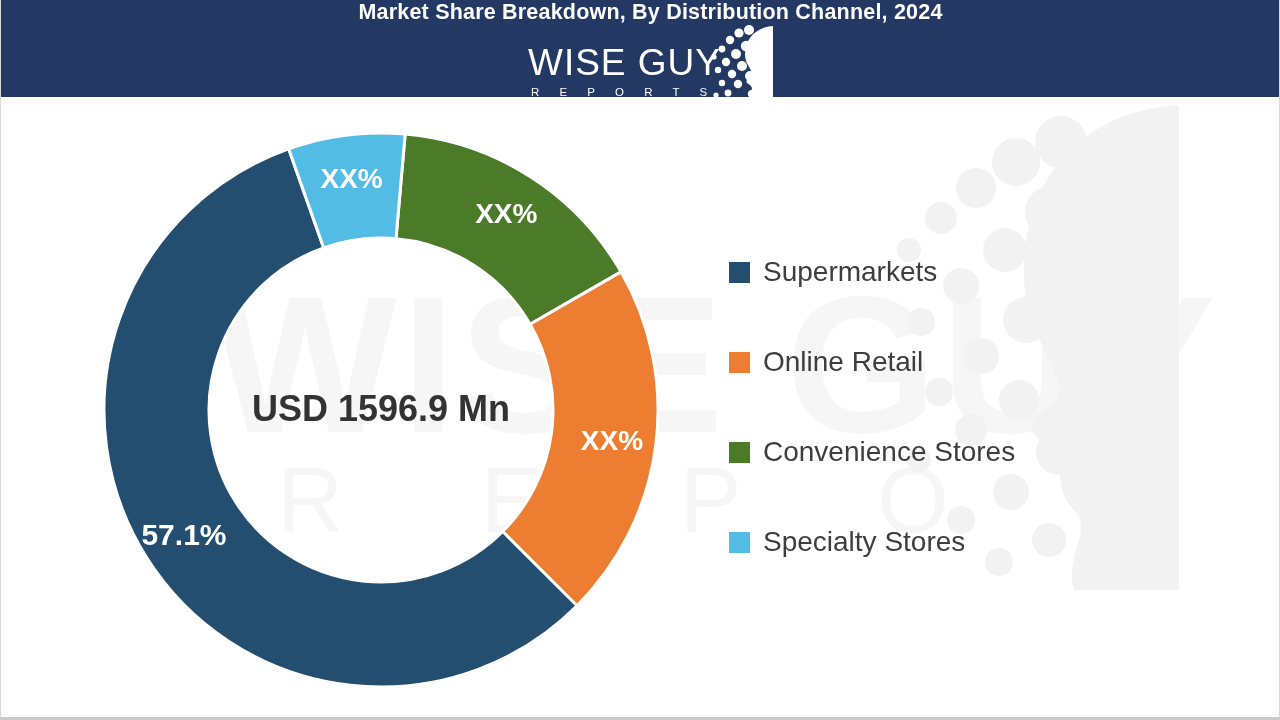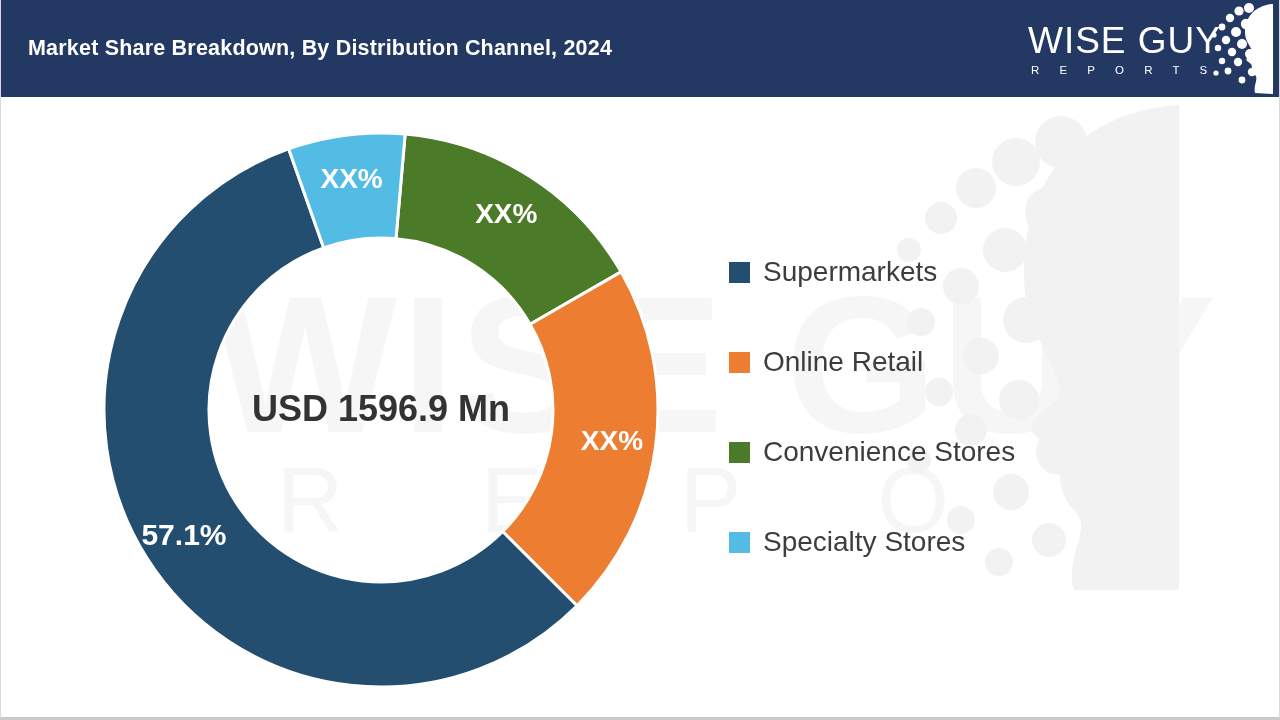--- a/index.html
+++ b/index.html
@@ -5,21 +5,21 @@
   * { margin:0; padding:0; box-sizing:border-box; }
   html,body { width:1280px; height:720px; overflow:hidden; background:#fff;
               font-family:"Liberation Sans", sans-serif; }
   .page { position:relative; width:1280px; height:720px; background:#ffffff;
           border-left:1px solid #d9d9d9; border-right:1px solid #d9d9d9;
           border-bottom:3px solid #c9c9c9; overflow:hidden; }
 
   
   .header { position:absolute; left:0; top:0; width:100%; height:97px;
             background:#233862; display:flex; align-items:center;
-            justify-content:space-between; padding:0 6px 0 27px; z-index:30; }
+            justify-content:space-between; padding:0 6px 0 27px; z-index:30;flex-direction:column; }
   .title { color:#ffffff; font-size:21.5px; font-weight:bold; letter-spacing:.2px; }
   .logo { display:flex; align-items:center; }
   .logo-text { display:flex; flex-direction:column; align-items:flex-start; }
   .logo-line1 { color:#fff; font-size:37px; font-weight:400; letter-spacing:1px; line-height:1; }
   .logo-line2 { color:#fff; font-size:11.5px; font-weight:400; letter-spacing:8.5px;
                 margin-top:5px; margin-left:3px; white-space:nowrap; }
   .logo-face { margin-left:-14px; }
 
   
   .watermark { position:absolute; inset:0; z-index:1; pointer-events:none; }

